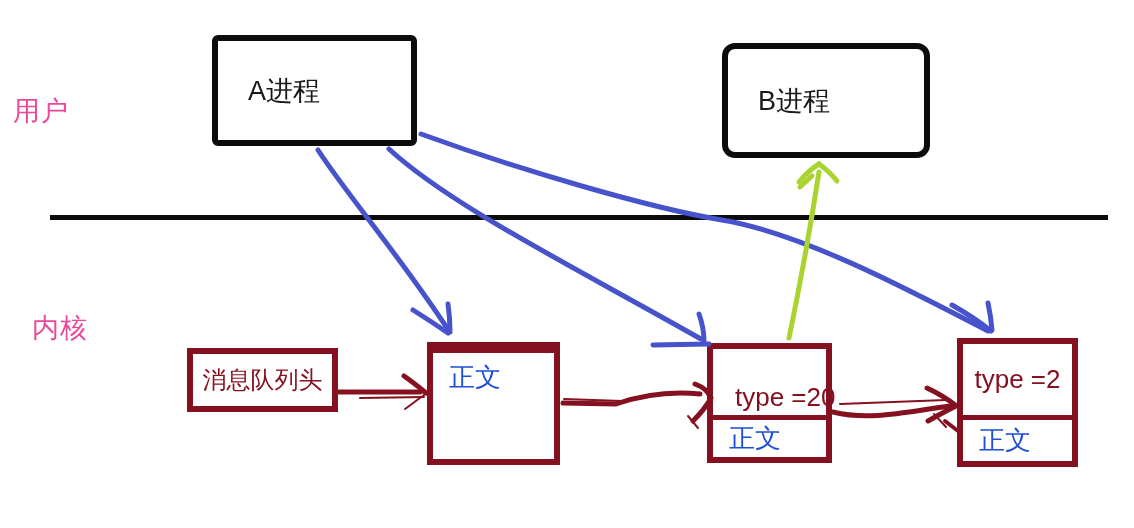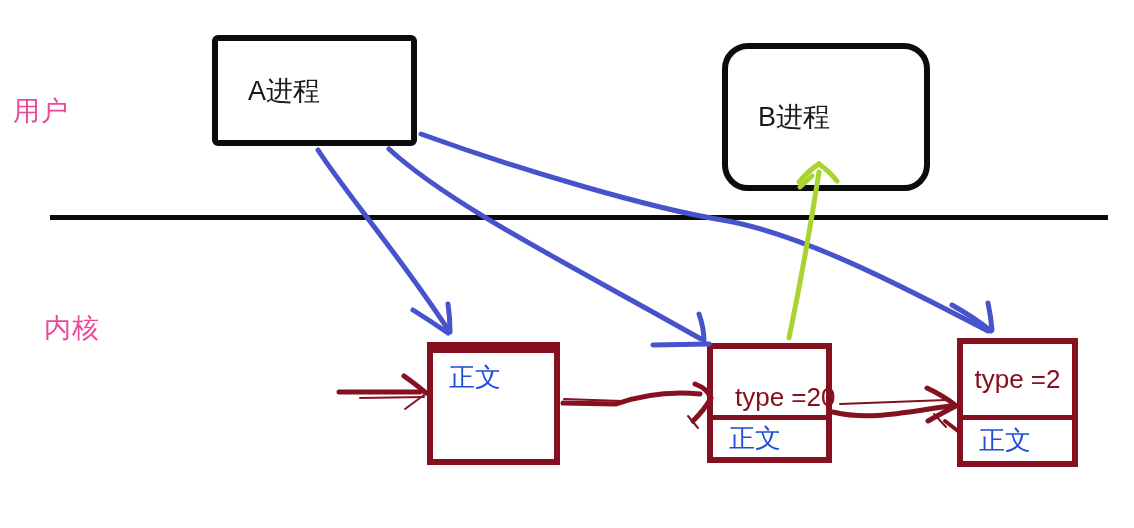--- a/index.html
+++ b/index.html
@@ -49,31 +49,34 @@
     position:absolute;left:888px;top:496px;font-size:18px;color:#b9b9b9;white-space:nowrap;
     text-shadow:1px 1px 0 #ffffff;
   }
 </style>
 </head>
 <body>
 
 <div id="stage">
 
   <div class="space-label" style="left:13px;top:93px;">用户</div>
-  <div class="space-label" style="left:44px;top:310px;">内核</div>
+  <div class="space-label" style="left:32px;top:310px;">内核</div>
 
   <div class="process-box" style="left:212px;top:35px;width:205px;height:111px;">
     <span class="plabel">A进程</span>
   </div>
-  <div class="process-box" style="left:722px;top:43px;width:208px;height:148px;border-radius:26px;">
+  <div class="process-box" style="left:722px;top:43px;width:208px;height:115px;border-radius:13px;">
     <span class="plabel">B进程</span>
   </div>
 
   <div class="divider"></div>
 
+  <div class="mq-head">
+    <span class="mlabel">消息队列头</span>
+  </div>
 
   <div class="mq-node" id="node-1">
     <div class="row-split"></div>
     <div class="row-body">正文</div>
   </div>
 
   <div class="mq-node" id="node-2">
     <div class="row-type">type =20</div>
     <div class="row-split"></div>
     <div class="row-body">正文</div>

